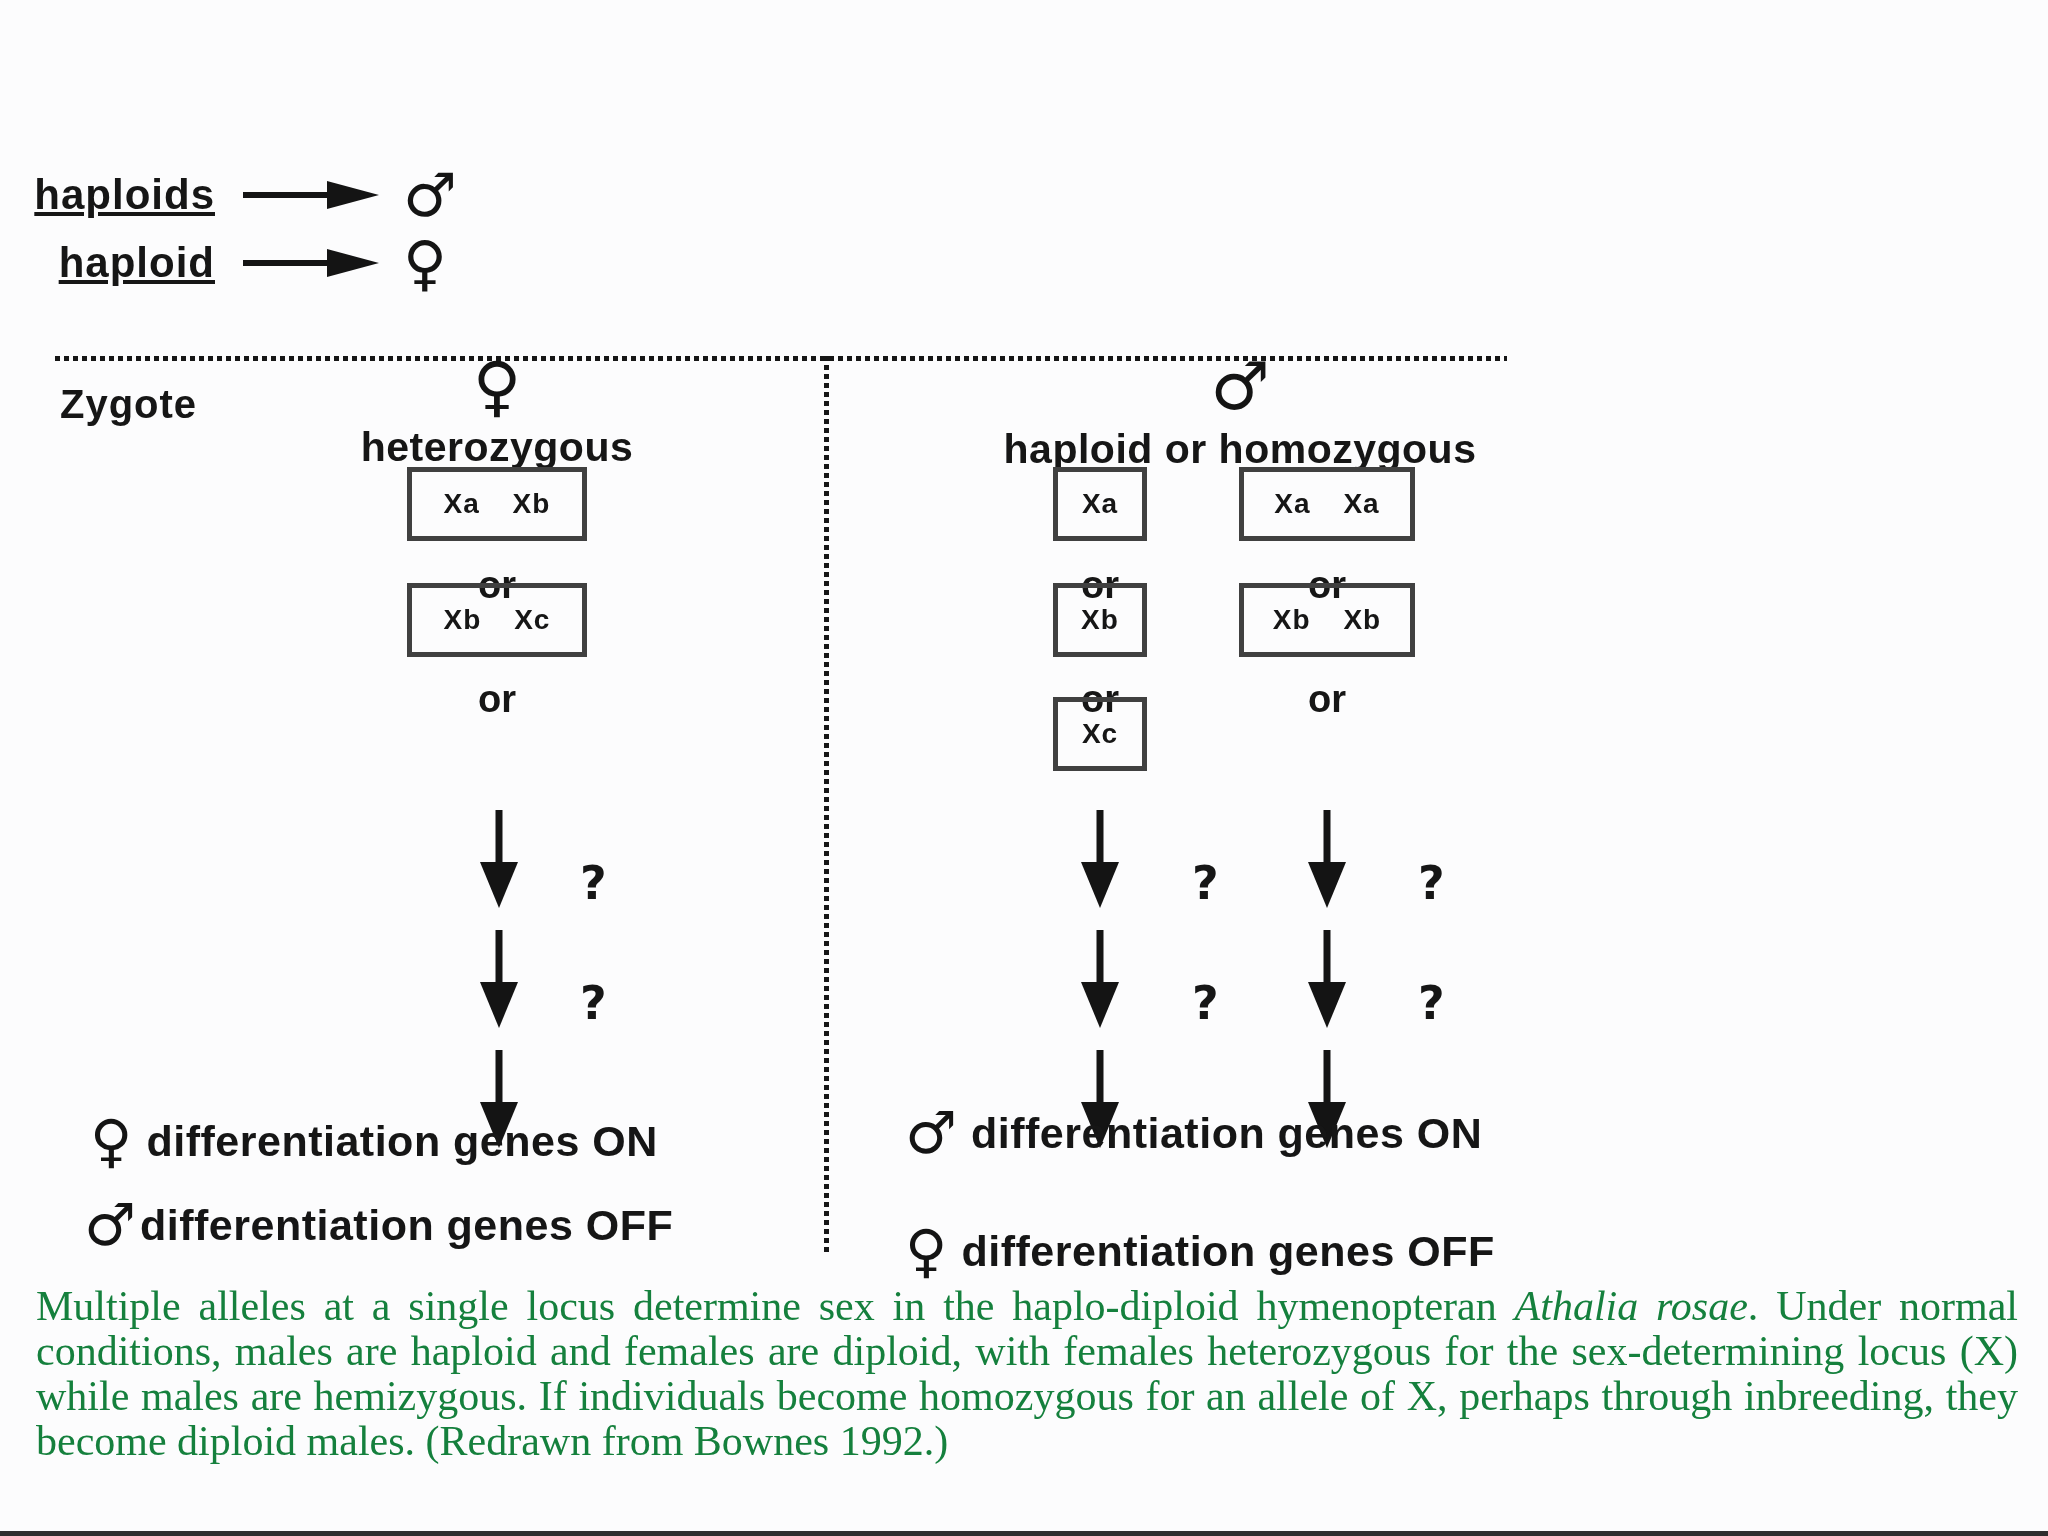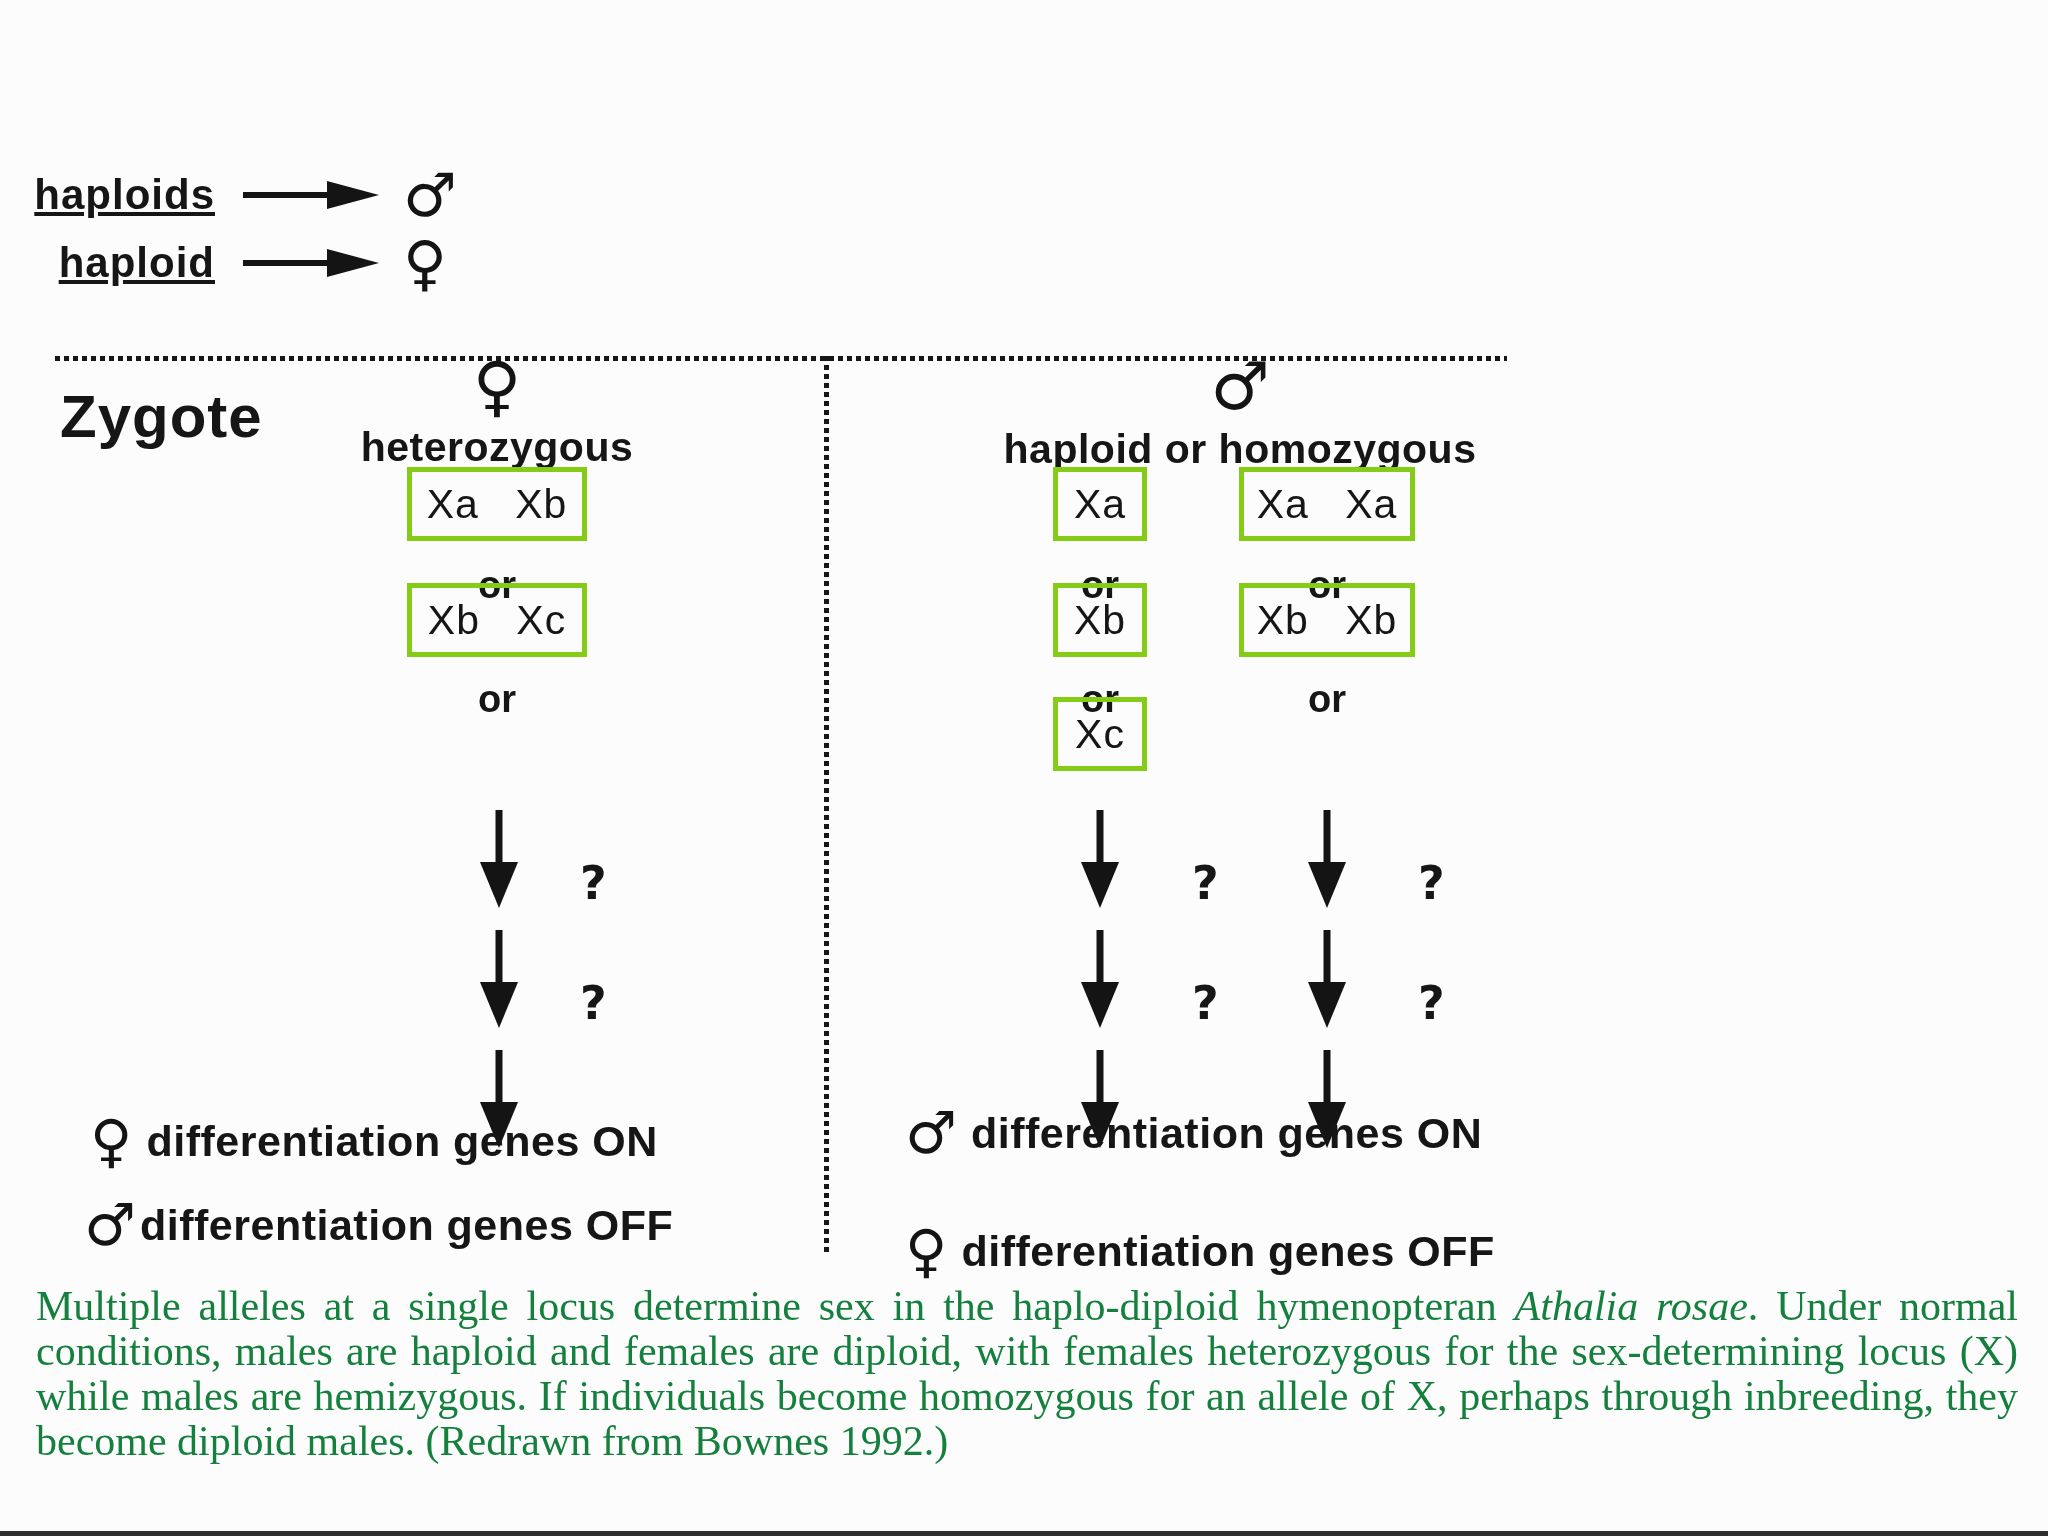--- a/index.html
+++ b/index.html
@@ -48,33 +48,33 @@
     position: absolute; height: 5px;
     background: repeating-linear-gradient(to right, #161616 0 5px, transparent 5px 9px);
   }
   .v-dotted {
     position: absolute; width: 5px;
     background: repeating-linear-gradient(to bottom, #161616 0 5px, transparent 5px 9px);
   }
 
   .zygote {
     position: absolute; left: 60px; top: 382px;
-    font-size: 60px; font-weight: bold; letter-spacing: 1px;
+    font-size: 40px; font-weight: bold; letter-spacing: 1px;
   }
 
   .branch-sym { position: absolute; text-align: center; font-size: 66px; }
   .branch-sub {
     position: absolute; text-align: center;
     font-size: 41px; font-weight: bold; letter-spacing: 0.5px;
   }
 
   .gbox {
-    position: absolute; border: 5px solid #84cc16;
+    position: absolute; border: 5px solid #404040;
     display: flex; align-items: center; justify-content: center;
-    font-size: 41px; font-weight: normal;
+    font-size: 28px; font-weight: bold;
     word-spacing: 24px; letter-spacing: 1px;
     background: transparent;
   }
   .or-lbl {
     position: absolute; text-align: center;
     font-size: 38px; font-weight: bold; margin-top: 18px;
   }
 
   .d-arrow { position: absolute; }
   .qmark {

